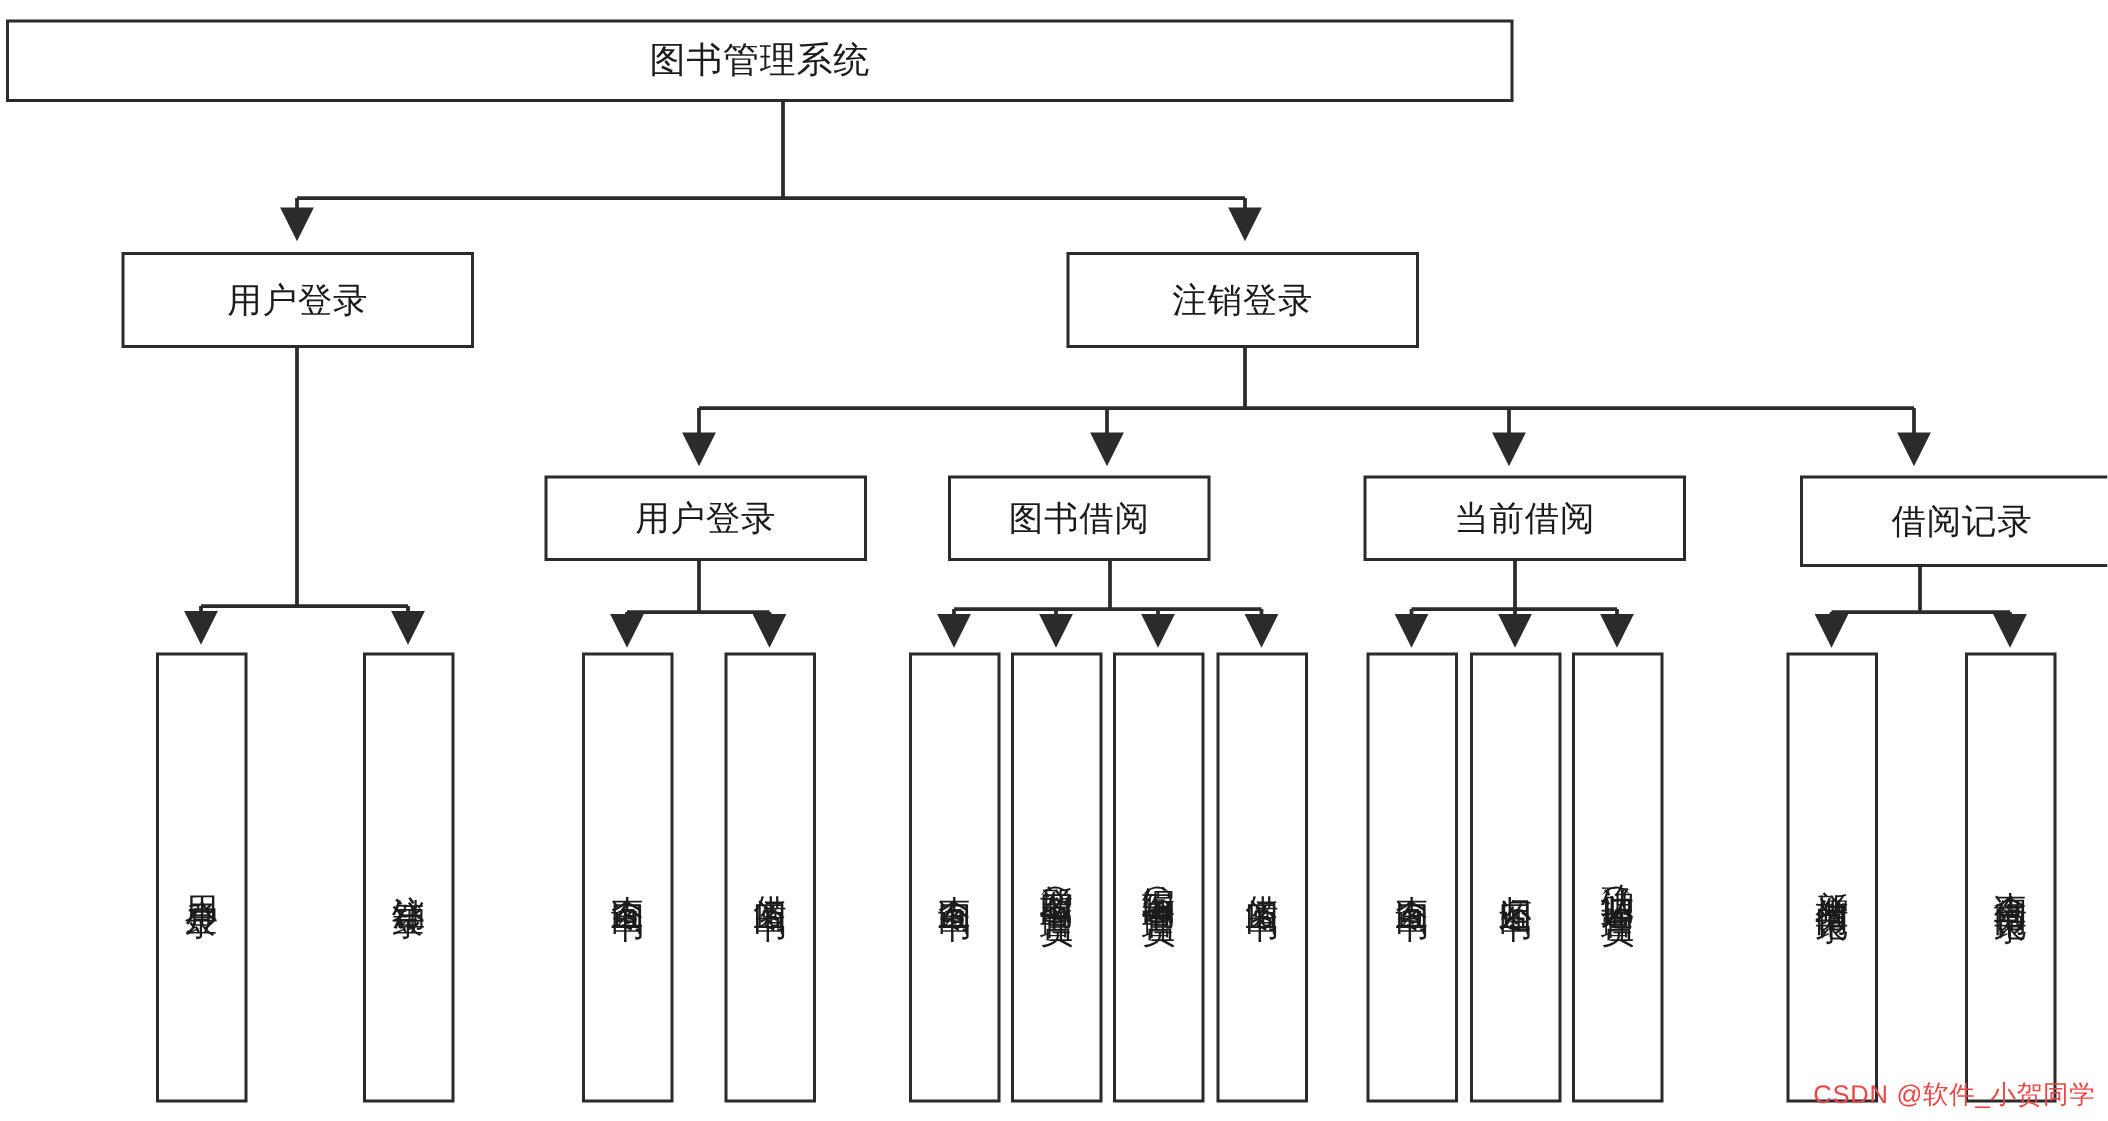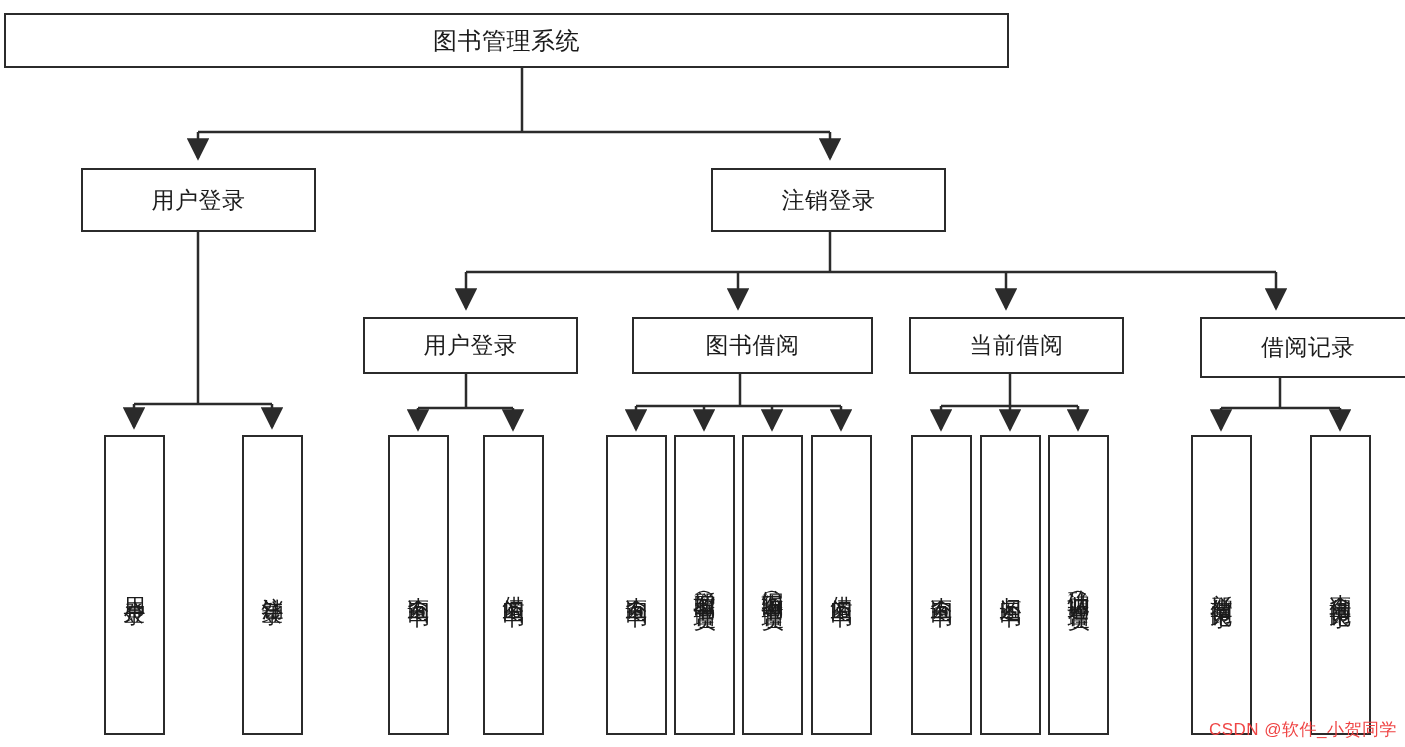--- a/index.html
+++ b/index.html
@@ -129,21 +129,21 @@
   <div class="node" style="left:81px; top:168px; width:235px; height:64px;">
     <span class="label">用户登录</span>
   </div>
   <div class="node" style="left:711px; top:168px; width:235px; height:64px;">
     <span class="label">注销登录</span>
   </div>
 
   <div class="node" style="left:363px; top:317px; width:215px; height:57px;">
     <span class="label">用户登录</span>
   </div>
-  <div class="node" style="left:632px; top:317px; width:241px; height:57px;">
+  <div class="node" style="left:632px; top:317px; width:175px; height:57px;">
     <span class="label">图书借阅</span>
   </div>
   <div class="node" style="left:909px; top:317px; width:215px; height:57px;">
     <span class="label">当前借阅</span>
   </div>
   <div class="node" style="left:1200px; top:317px; width:216px; height:61px;">
     <span class="label">借阅记录</span>
   </div>
 
   <div class="node leaf" style="left:104px; top:435px; width:61px; height:300px;">

